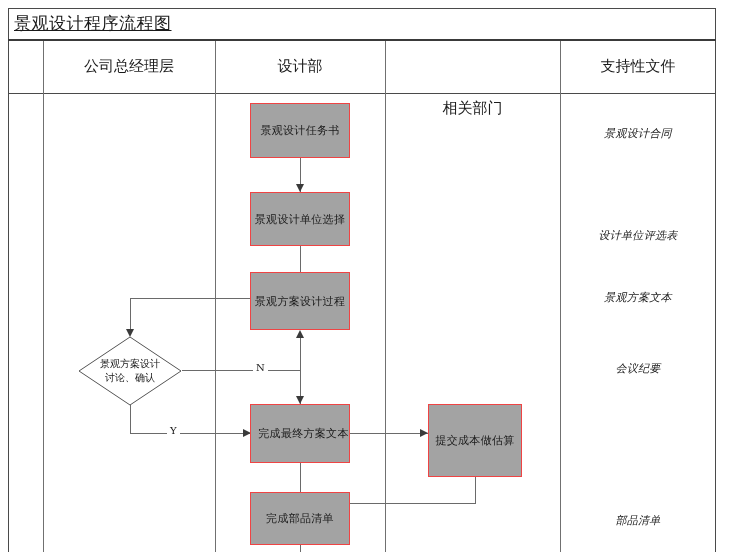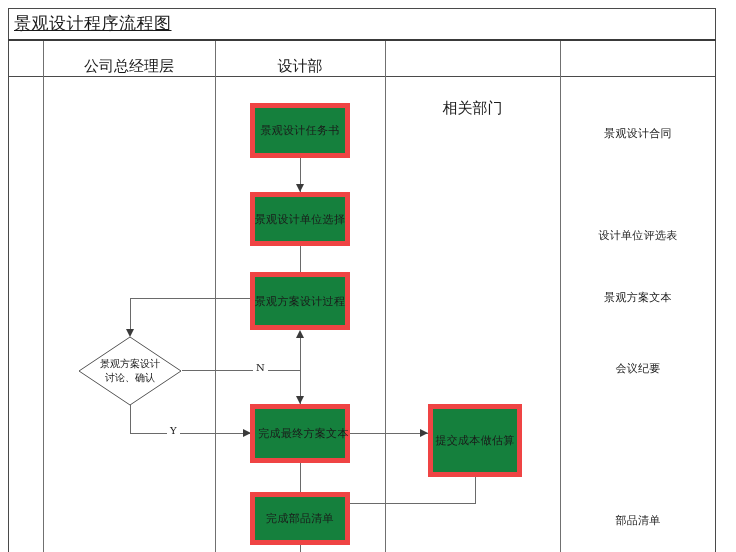--- a/index.html
+++ b/index.html
@@ -54,21 +54,21 @@
     letter-spacing: 0.5px;
     white-space: nowrap;
   }
 
   
   .header-row {
     position: absolute;
     left: 8px;
     top: 41px;
     width: 708px;
-    height: 36px;
+    height: 53px;
     box-sizing: border-box;
     border-bottom: 1px solid #4a4a4a;
   }
   .header-cell {
     position: absolute;
     top: 0;
     height: 51px;
     display: flex;
     align-items: center;
     justify-content: center;
@@ -82,22 +82,22 @@
     top: 41px;
     width: 1px;
     height: 511px;
     background: #707070;
   }
 
   
   .node {
     position: absolute;
     box-sizing: border-box;
-    border: 5px solid #ef4444;
-    background: #15803d;
+    border: 1px solid #ef4444;
+    background: #a3a3a3;
     display: flex;
     align-items: center;
     justify-content: center;
     font-size: 11px;
     letter-spacing: 0.3px;
     white-space: nowrap;
     z-index: 3;
   }
 
   .diamond-wrap {
@@ -163,37 +163,39 @@
   }
 
   
   .doc {
     position: absolute;
     width: 156px;
     text-align: center;
     font-size: 11px;
     letter-spacing: 0.3px;
     white-space: nowrap;
+    font-style: italic;
   }
 </style>
 </head>
 <body>
 
 <div id="page">
 
   <div class="frame"></div>
 
   <div class="title-row">
     <span class="title-text">景观设计程序流程图</span>
   </div>
 
   <div class="header-row">
     <div class="header-cell" style="left:35px; width:172px;">公司总经理层</div>
     <div class="header-cell" style="left:207px; width:170px;">设计部</div>
     <div class="header-cell" style="left:377px; width:175px;margin-top:42px;">相关部门</div>
+    <div class="header-cell" style="left:552px; width:156px;">支持性文件</div>
   </div>
 
   <div class="vrule" style="left:43px;"></div>
   <div class="vrule" style="left:215px;"></div>
   <div class="vrule" style="left:385px;"></div>
   <div class="vrule" style="left:560px;"></div>
 
   <div class="seg v" style="left:300px; top:158px; height:34px;"></div>
   <div class="arrow down" style="left:296px; top:184px;"></div>
 

